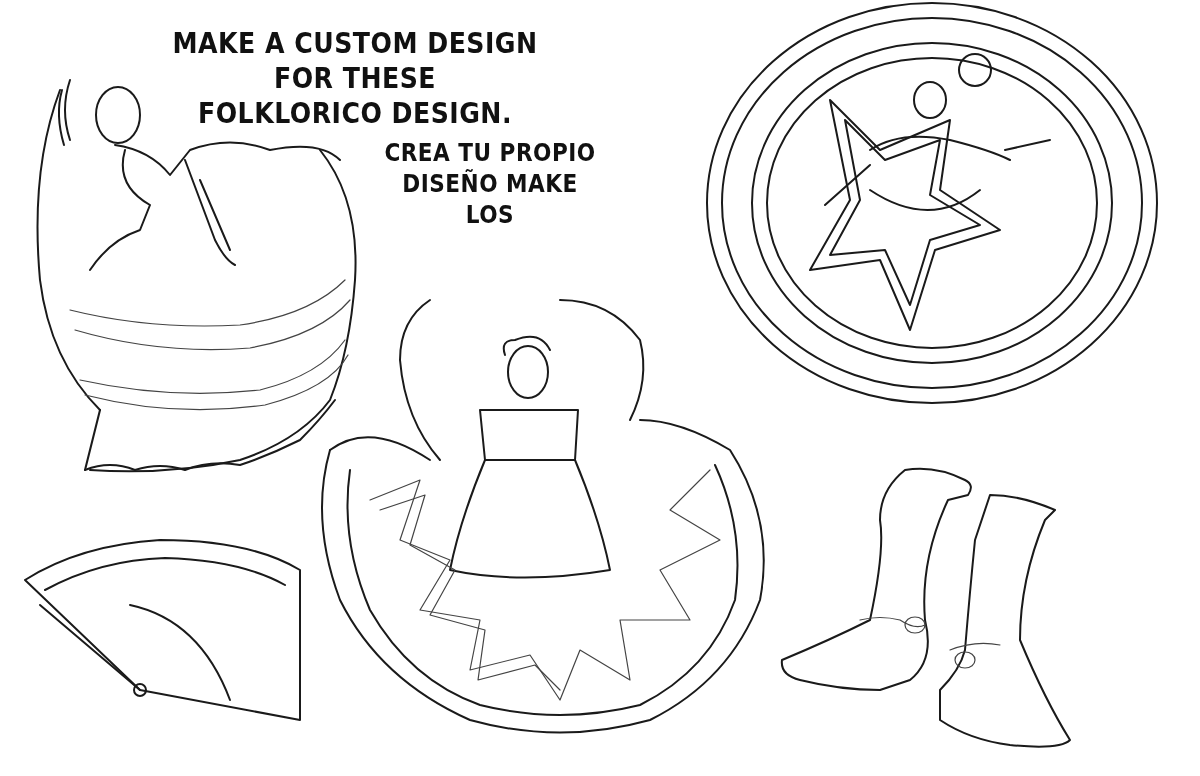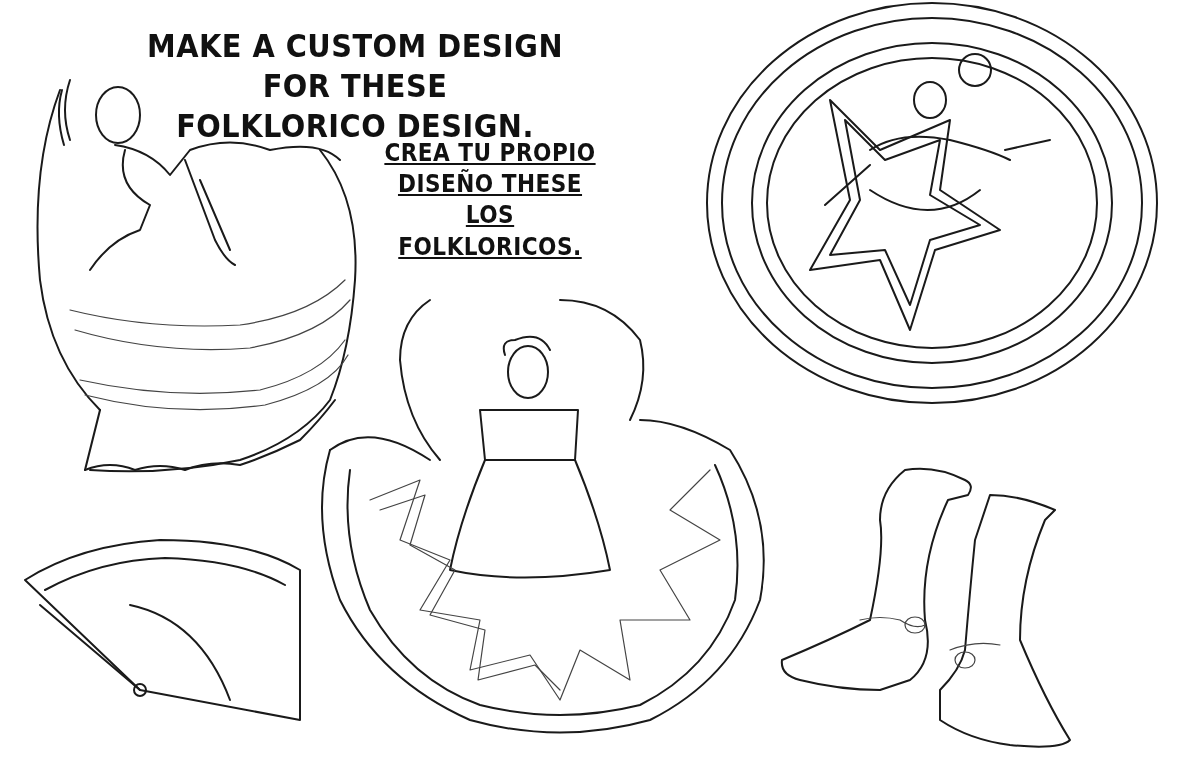--- a/index.html
+++ b/index.html
@@ -2,41 +2,40 @@
 <html><head>
 <meta charset="utf-8">
 <style>
   html, body { margin: 0; padding: 0; background: #ffffff; }
   body { width: 1200px; height: 776px; position: relative; overflow: hidden; font-family: "DejaVu Sans", sans-serif; }
   .title {
     position: absolute; text-align: center; color: #111;
     font-family: "DejaVu Sans Condensed", "DejaVu Sans", sans-serif;
     font-weight: bold; letter-spacing: 0.5px; line-height: 1.25;
   }
-  .title-en { left: 140px; top: 26px; width: 430px; font-size: 32px; }
-  .title-es { left: 380px; top: 138px; width: 220px; font-size: 24px; line-height: 1.3; text-decoration: underline; }
+  .title-en { left: 140px; top: 26px; width: 430px; font-size: 28px; }
+  .title-es { left: 380px; top: 138px; width: 220px; font-size: 24px; line-height: 1.3; }
   .title span { display: block; }
   svg.art { position: absolute; left: 0; top: 0; }
   svg.art path, svg.art ellipse, svg.art circle, svg.art polyline, svg.art polygon {
     fill: none; stroke: #1a1a1a; stroke-width: 2; stroke-linecap: round; stroke-linejoin: round;
   }
   .thin path, .thin polyline, .thin ellipse { stroke-width: 1.2 !important; stroke: #444 !important; }
 </style>
 </head>
 <body>
 
 <div class="title title-en">
   <span>MAKE A CUSTOM DESIGN FOR THESE</span>
   <span>FOLKLORICO DESIGN.</span>
 </div>
 
 <div class="title title-es">
   <span>CREA TU PROPIO</span>
-  <span>DISEÑO THESE LOS</span>
-  <span>FOLKLORICOS.</span>
+  <span>DISEÑO MAKE LOS</span>
 </div>
 
 <svg class="art" width="1200" height="776" viewBox="0 0 1200 776">
 
   <g>
     <ellipse cx="118" cy="115" rx="22" ry="28"></ellipse>
     <path d="M70 80 Q60 110 70 140 M62 90 Q55 115 64 145"></path>
     <path d="M115 145 Q150 150 170 175 L190 150 Q230 135 270 150 Q320 140 340 160"></path>
     <path d="M125 150 Q115 185 150 205 L140 230 Q110 240 90 270"></path>
     <path d="M185 160 Q200 200 215 240 Q225 260 235 265 M200 180 Q215 215 230 250"></path>

